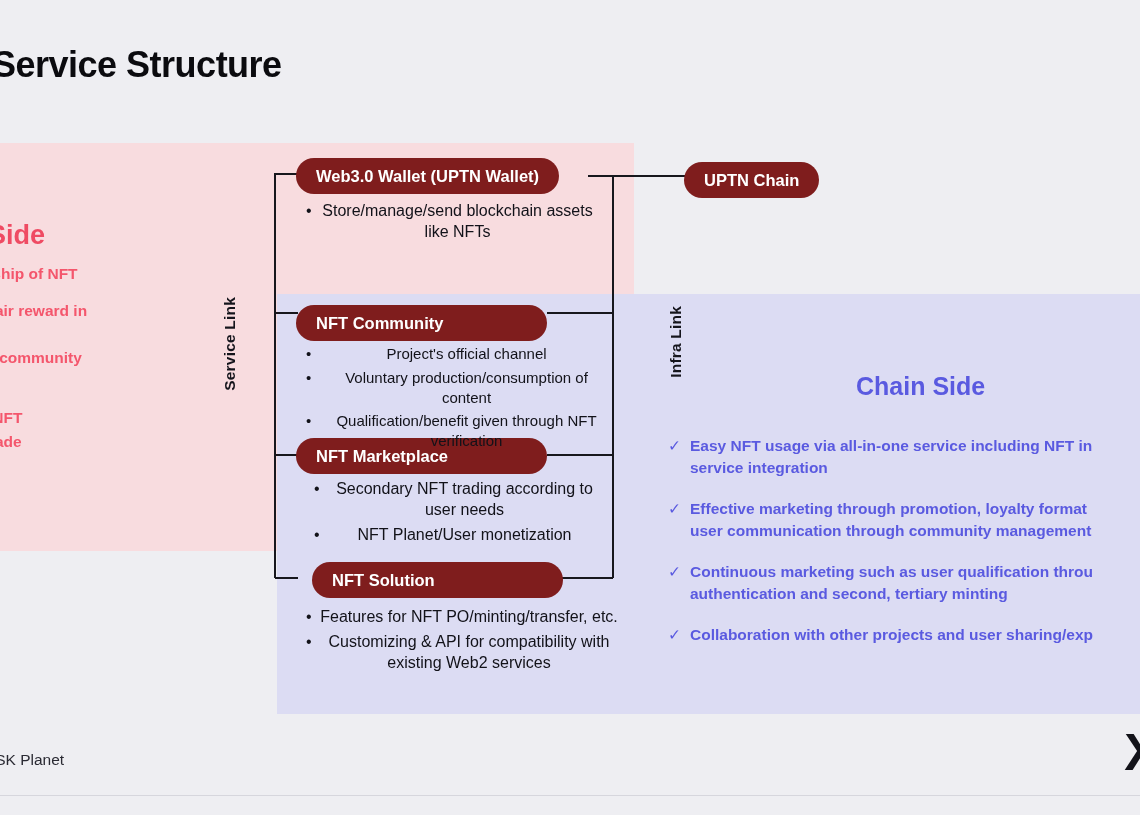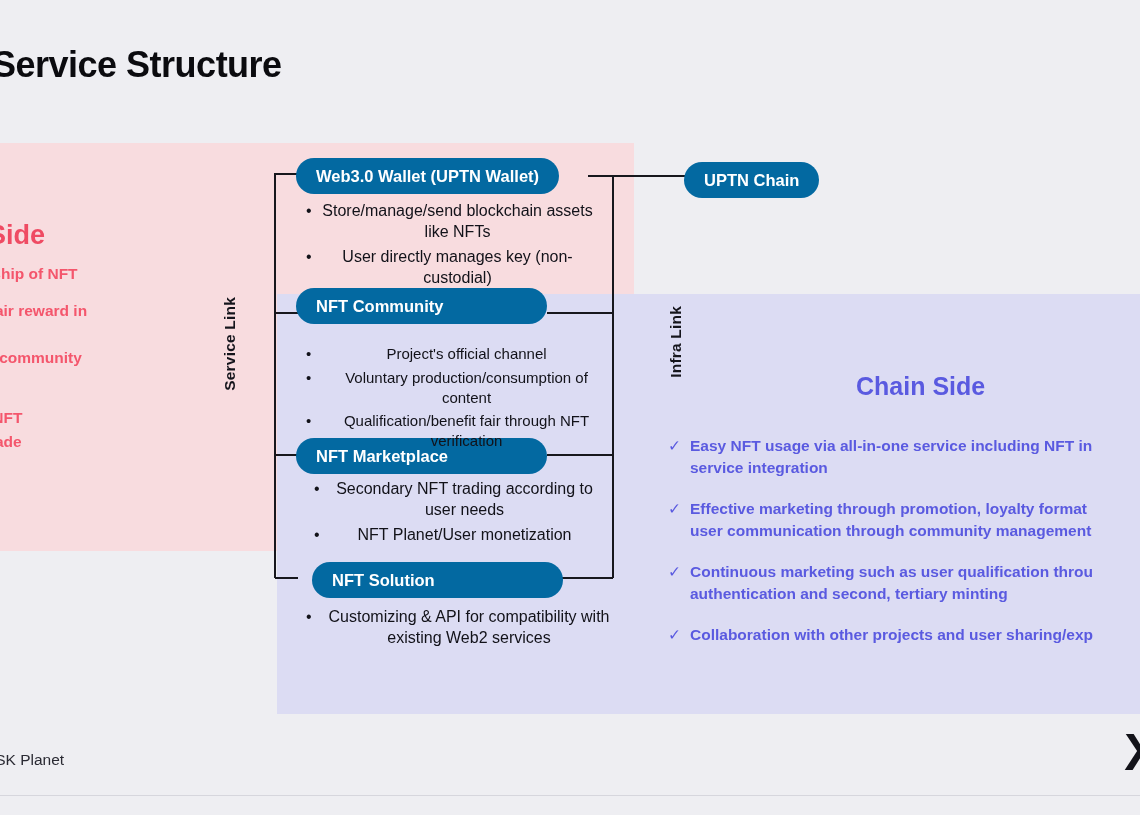--- a/index.html
+++ b/index.html
@@ -89,35 +89,35 @@
   .lines {
     position: absolute;
     left: 0; top: 0;
     width: 1140px; height: 815px;
     pointer-events: none;
   }
 
   
   .pill {
     position: absolute;
-    background: #0369a1;
+    background: #7f1d1d;
     color: #ffffff;
     border-radius: 22px;
     font-size: 16.5px;
     font-weight: bold;
     display: flex;
     align-items: center;
     padding: 0 20px;
     height: 36px;
     white-space: nowrap;
     box-sizing: border-box;
   }
   .pill.wallet      { left: 296px; top: 158px; }
   .pill.chain       { left: 684px; top: 162px; }
-  .pill.community   { left: 296px; top: 288px; width: 251px; }
+  .pill.community   { left: 296px; top: 305px; width: 251px; }
   .pill.marketplace { left: 296px; top: 438px; width: 251px; }
   .pill.solution    { left: 312px; top: 562px; width: 251px; }
 
   
   .bullets {
     position: absolute;
     font-size: 16px;
     line-height: 1.32;
     color: #121219;
     text-align: center;
@@ -249,41 +249,41 @@
 
 <div class="pill wallet">Web3.0 Wallet (UPTN Wallet)</div>
 <div class="pill chain">UPTN Chain</div>
 <div class="pill community">NFT Community</div>
 <div class="pill marketplace">NFT Marketplace</div>
 <div class="pill solution">NFT Solution</div>
 
 <div class="bullets b-wallet">
   <ul>
     <li>Store/manage/send blockchain assets like NFTs</li>
-    <li>User directly manages key (non-custodial)</li>
   </ul>
 </div>
 
 <div class="bullets b-community">
   <ul>
     <li>Project's official channel</li>
     <li>Voluntary production/consumption  of content</li>
-    <li>Qualification/benefit fair through NFT verification</li>
+    <li>Qualification/benefit given through NFT verification</li>
   </ul>
 </div>
 
 <div class="bullets b-marketplace">
   <ul>
     <li>Secondary NFT trading according to user needs</li>
     <li>NFT Planet/User monetization</li>
   </ul>
 </div>
 
 <div class="bullets b-solution">
   <ul>
+    <li>Features for NFT PO/minting/transfer, etc.</li>
     <li>Customizing &amp; API for compatibility with existing Web2 services</li>
   </ul>
 </div>
 
 <div class="client-heading">Chain Side</div>
 <div class="client-list">
   <div class="item">
     <span class="check">✓</span>
     <span class="txt">Easy NFT usage via all-in-one service including NFT in</span>
     <span class="txt">service integration</span>

